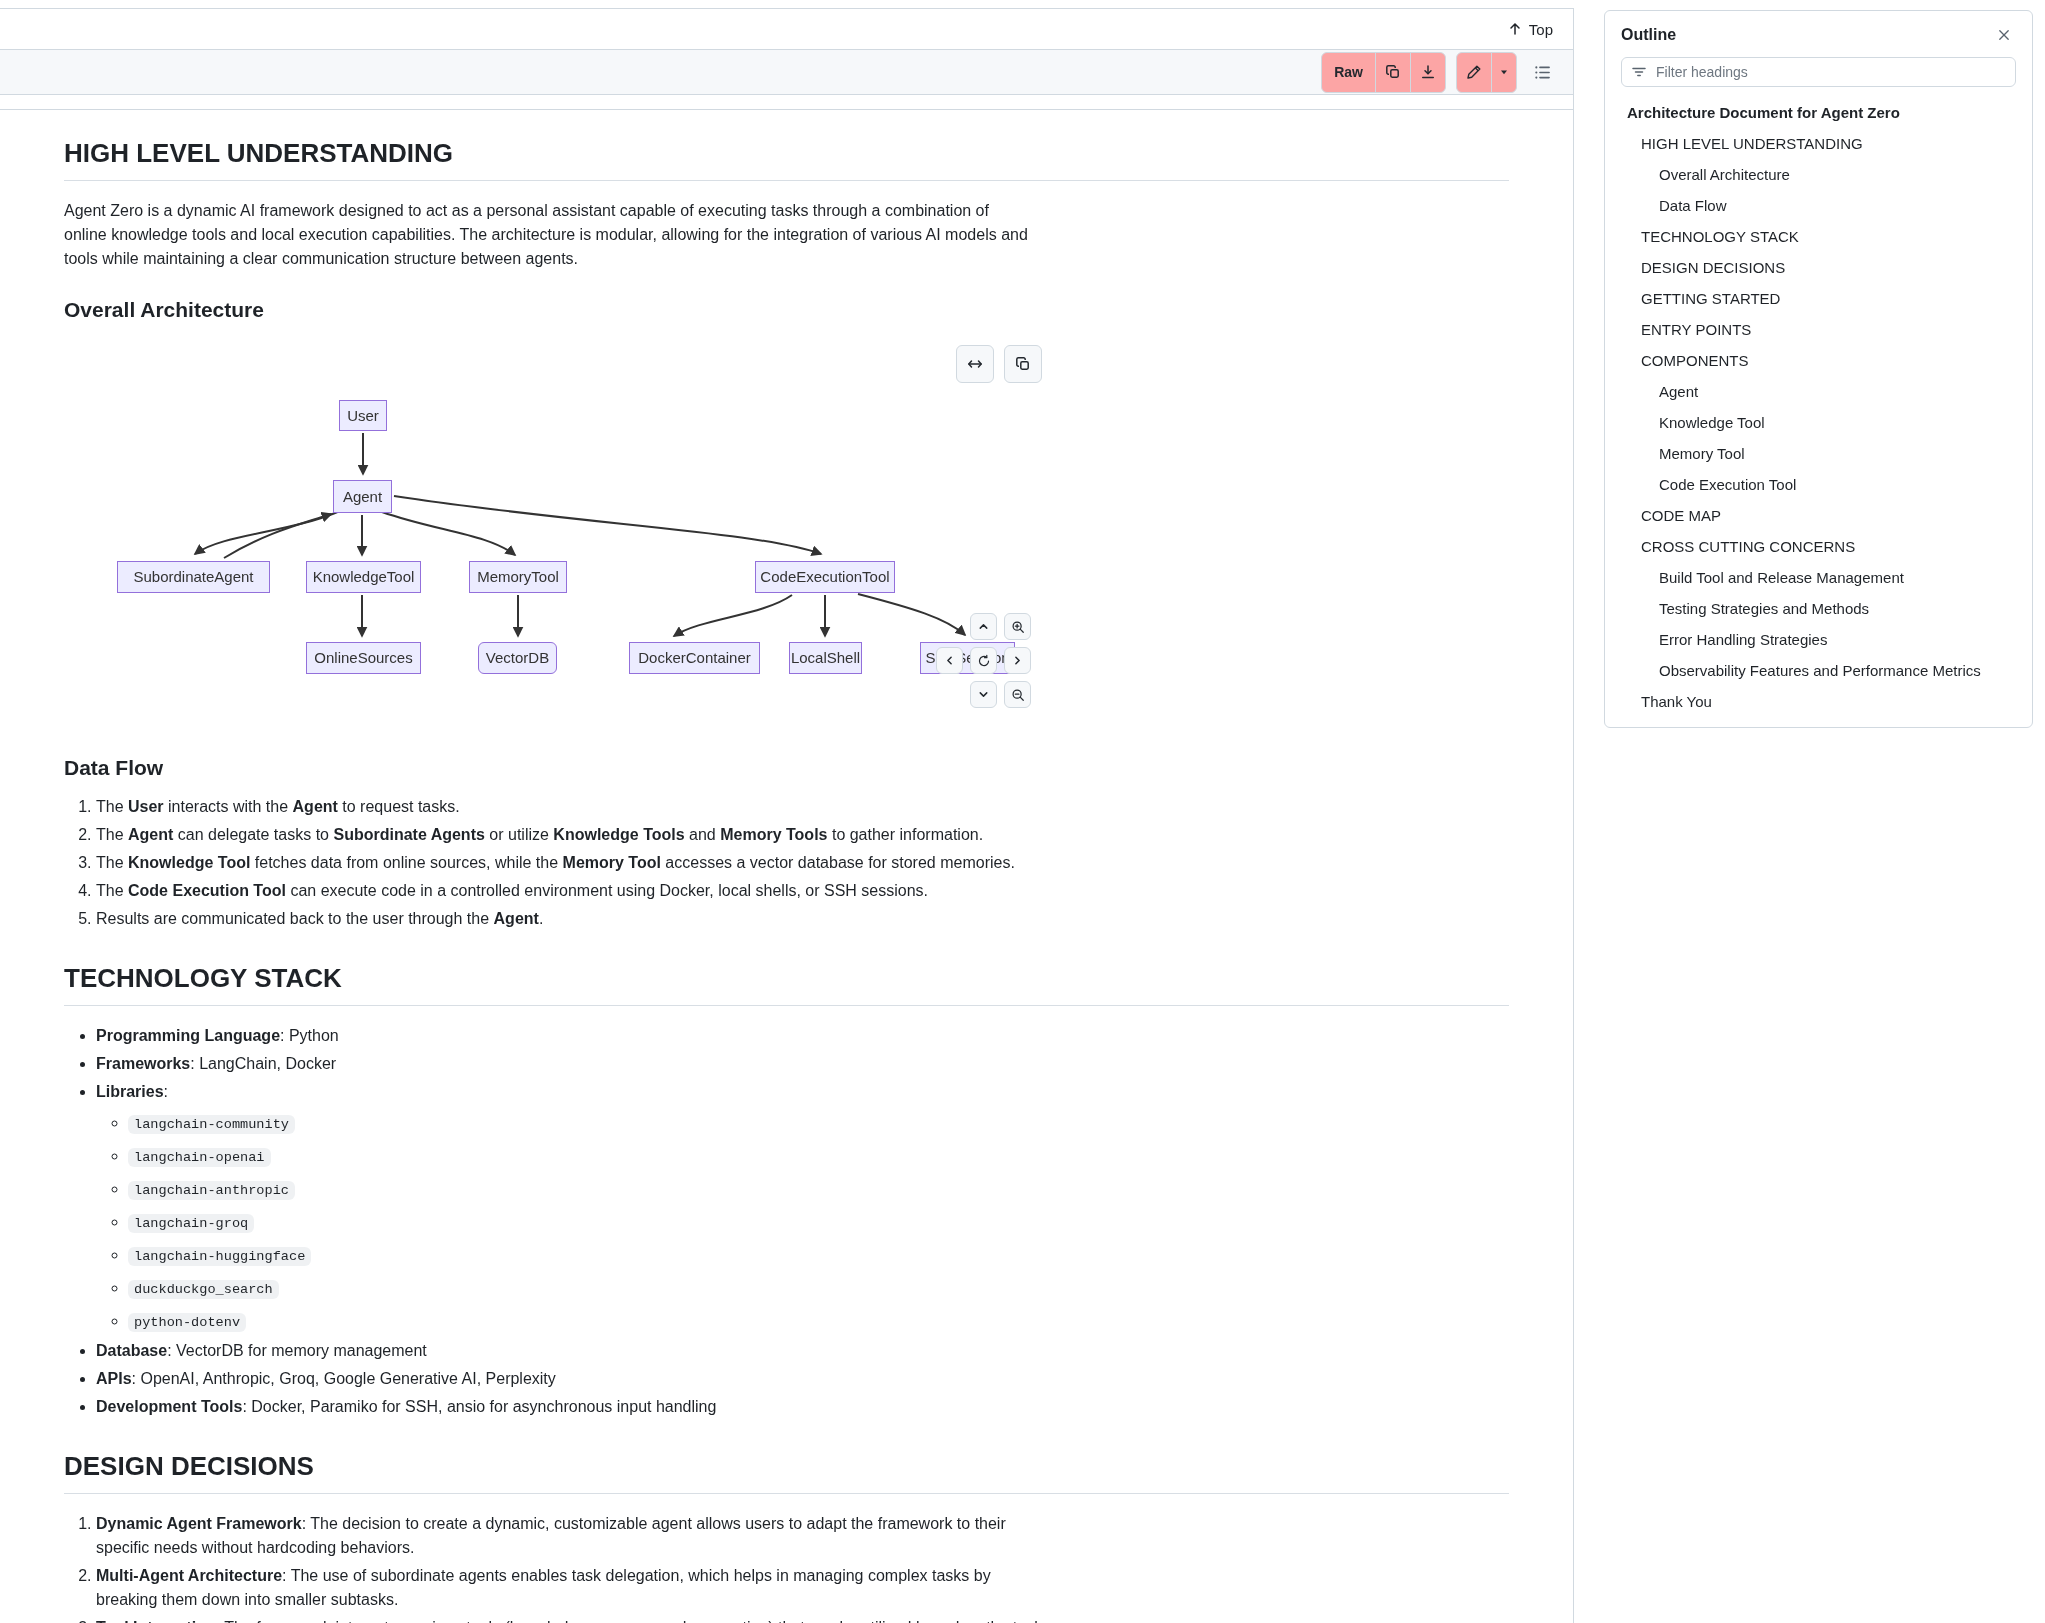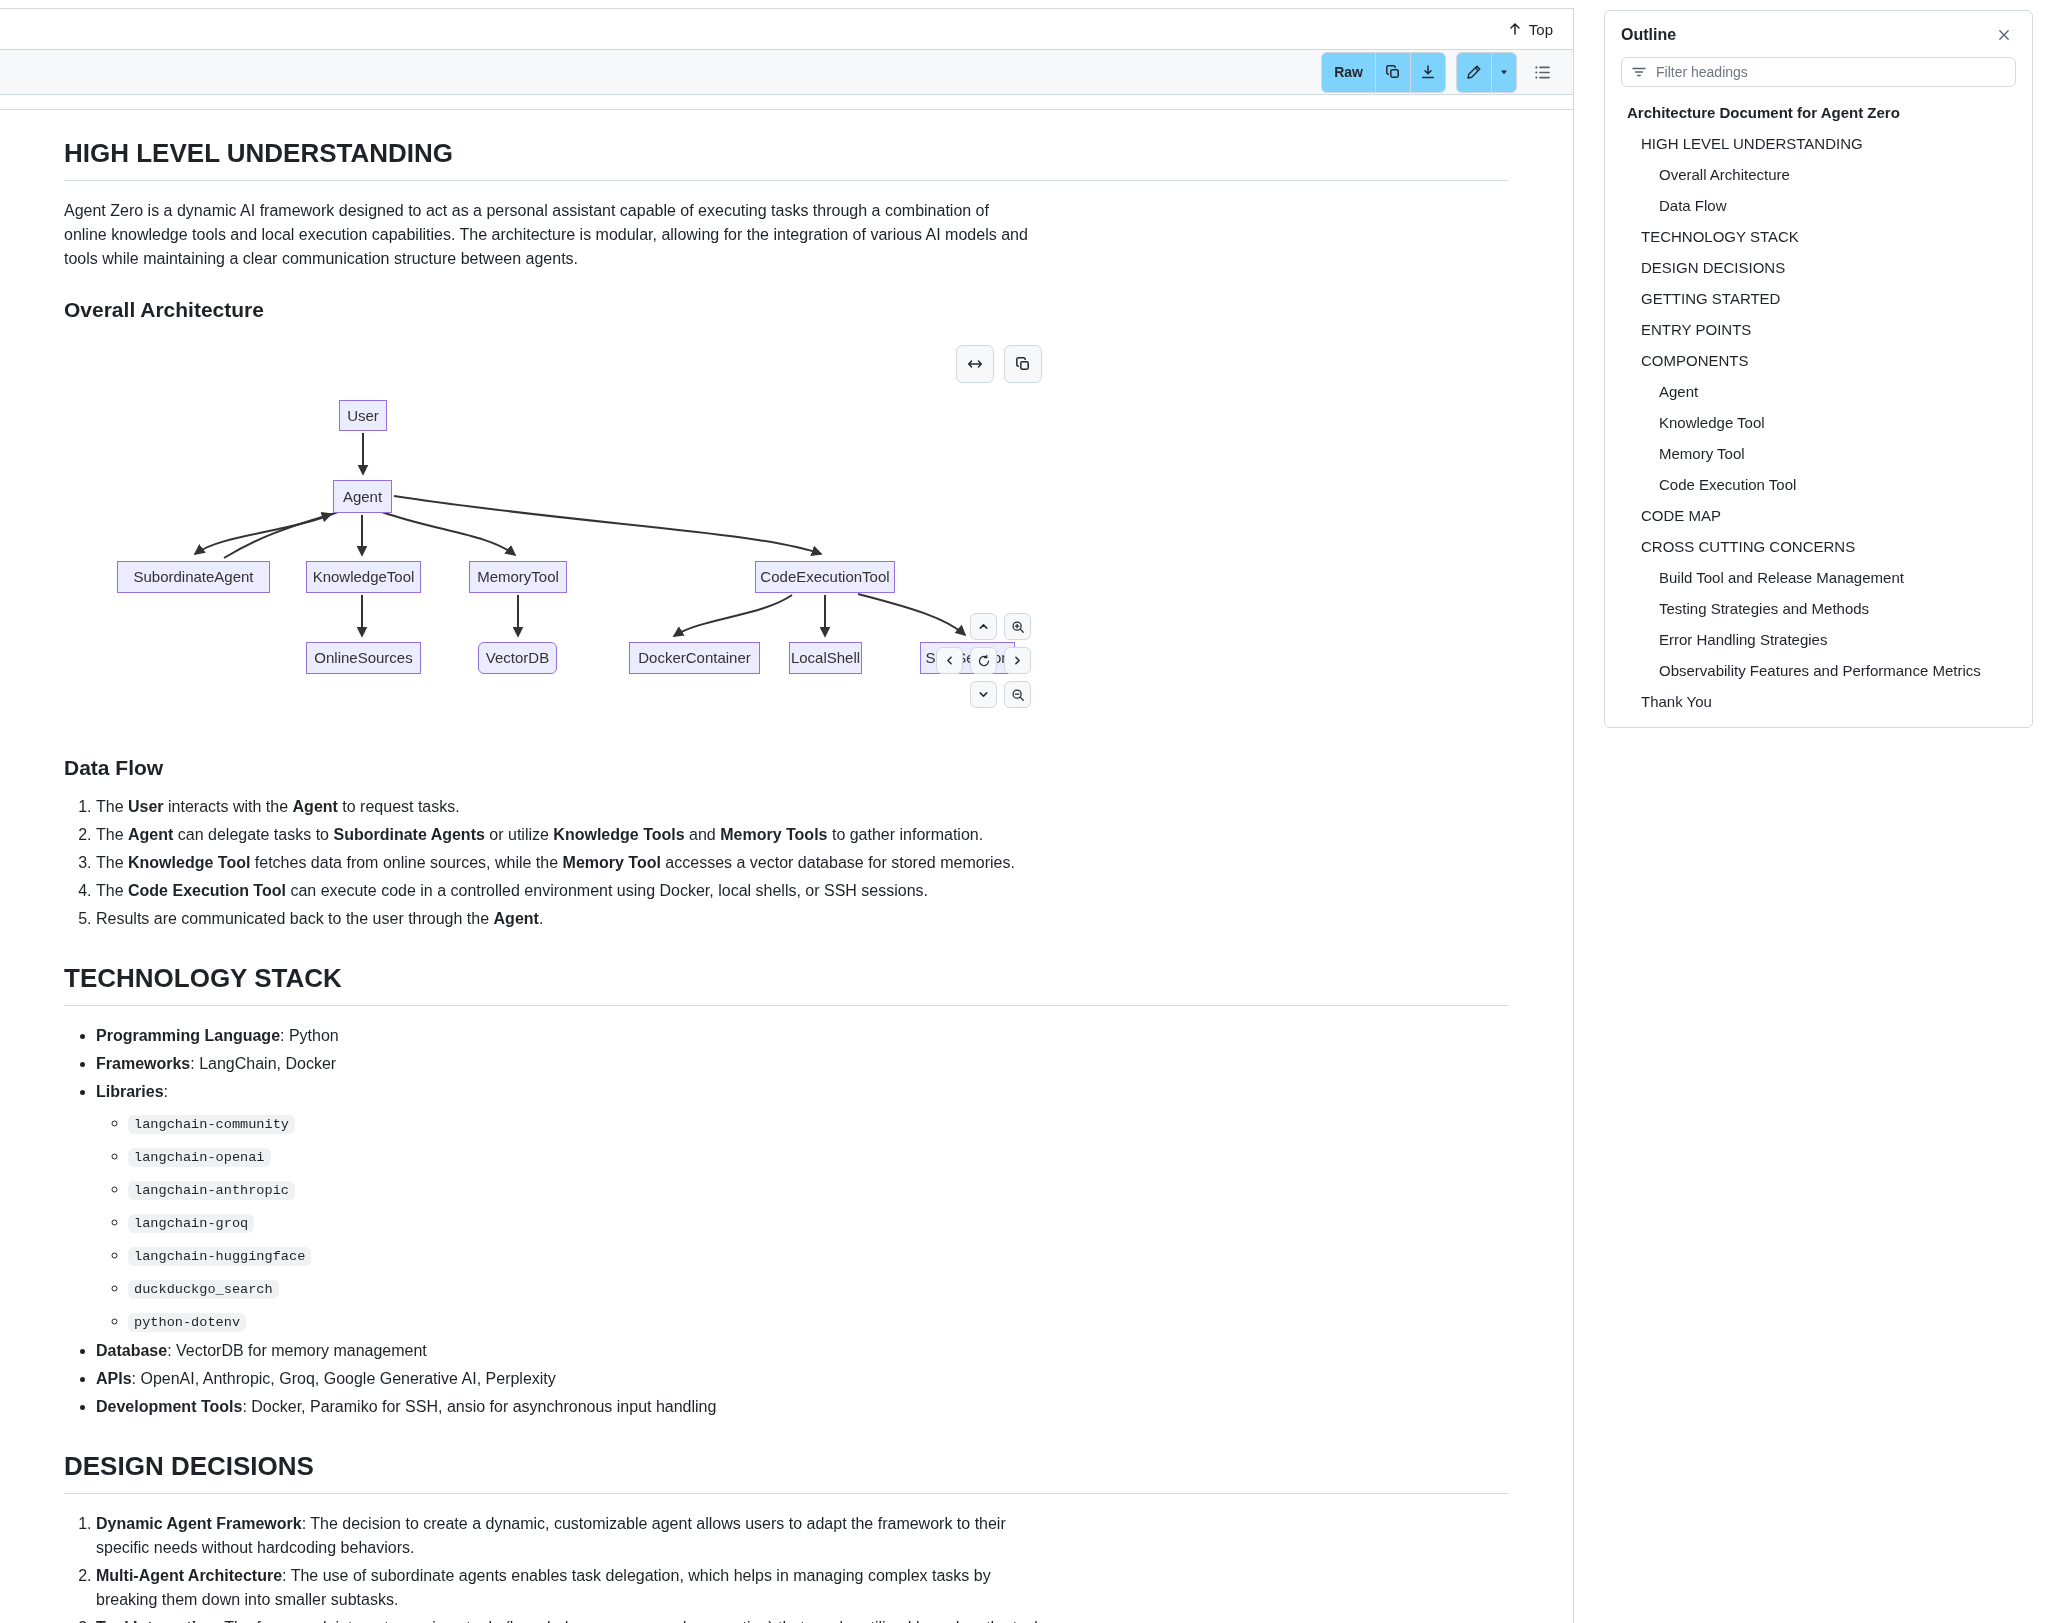--- a/index.html
+++ b/index.html
@@ -14,21 +14,21 @@
     border-top:1px solid #d1d9e0;border-right:1px solid #d1d9e0;
     box-sizing:border-box;background:#fff;
   }
   .bar-top{height:40px;display:flex;align-items:center;justify-content:flex-end;
     padding-right:20px;border-bottom:1px solid #d1d9e0;background:#fff;padding-left:40px;}
   .top-link{display:flex;align-items:center;gap:6px;font-size:15px;color:#1f2328;
     text-decoration:none;cursor:pointer;}
   .bar-tools{height:44px;background:#f6f8fa;border-bottom:1px solid #d1d9e0;
     display:flex;align-items:center;justify-content:flex-end;padding-right:16px;gap:10px;}
   .seg{display:flex;}
-  .seg button{height:41px;background:#7dd3fc;border:1px solid #d1d9e0;display:flex;
+  .seg button{height:41px;background:#fca5a5;border:1px solid #d1d9e0;display:flex;
     align-items:center;justify-content:center;color:#24292f;cursor:pointer;padding:12px;box-sizing:border-box;}
   .seg button + button{margin-left:-1px;}
   .seg button:first-child{border-radius:6px 0 0 6px;}
   .seg button:last-child{border-radius:0 6px 6px 0;}
   .btn-raw{padding:0 14px;font-size:14px;font-weight:600;font-family:inherit;}
   .icon-cell{width:36px;}
   .caret-cell{width:24px;}
   .ghost-btn{border:none;background:none;width:30px;height:30px;display:flex;
     align-items:center;justify-content:center;color:#59636e;cursor:pointer;padding:0;}
   

